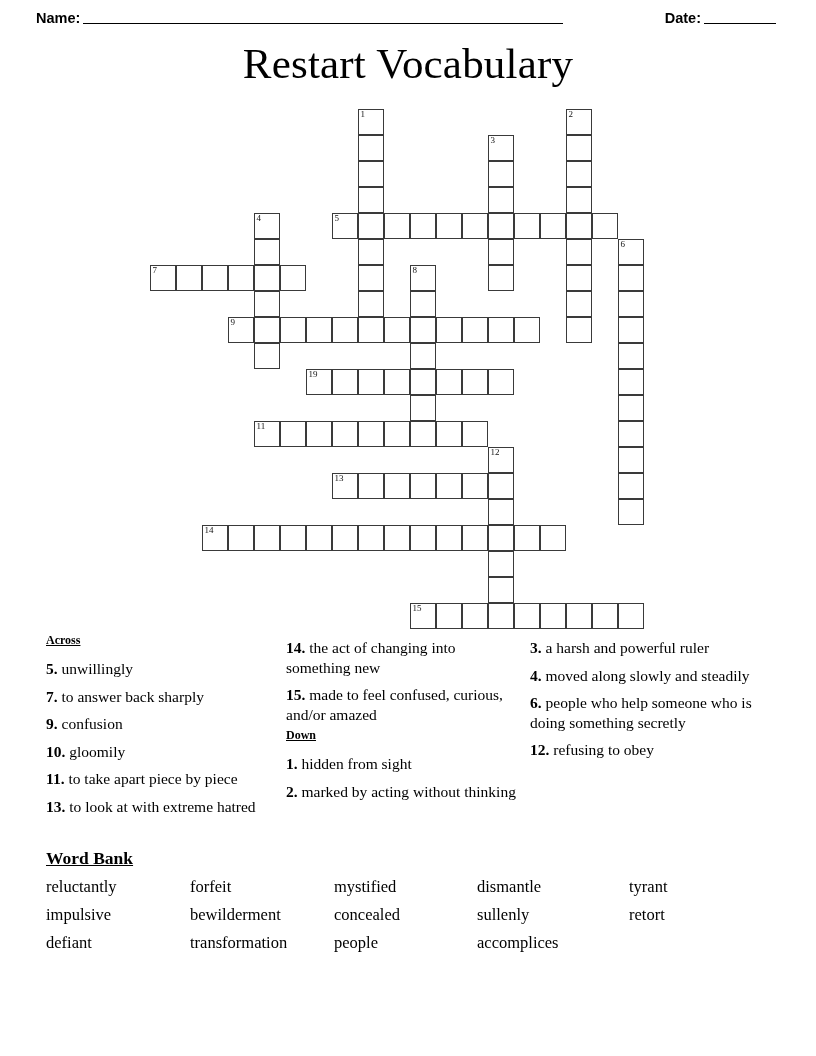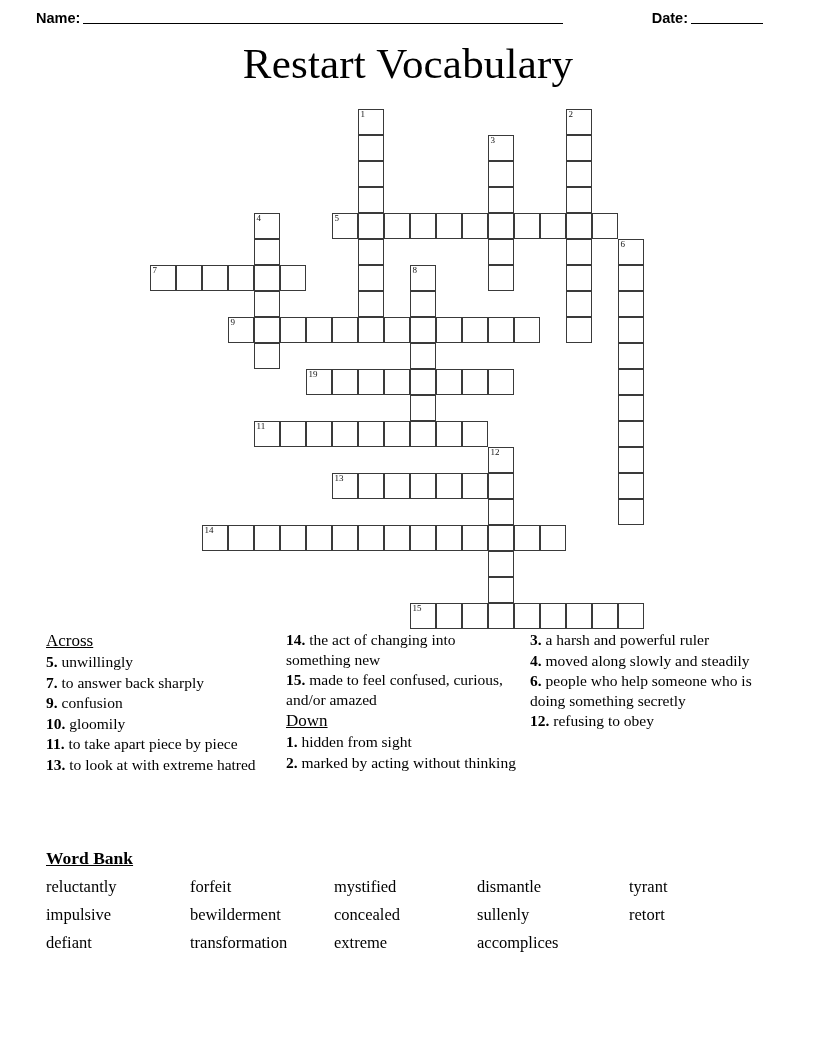--- a/index.html
+++ b/index.html
@@ -18,21 +18,21 @@
 
   
   .header-line {
     position: absolute;
     top: 0px;
     left: 0px;
     width: 816px;
     height: 26px;
     display: flex;
     align-items: flex-end;
-    padding: 0 53px 0 36px;
+    padding: 0 40px 0 36px;
     box-sizing: border-box;
     font-family: "Liberation Sans", sans-serif;
     font-size: 14.5px;
     font-weight: bold;
   }
   .hdr-label { white-space: pre; }
   .hdr-rule-long {
     flex: 0 0 480px;
     border-bottom: 1px solid #000;
     height: 13px;
@@ -98,30 +98,30 @@
     position: absolute;
     top: 0;
     font-size: 15.5px;
     line-height: 19.5px;
   }
   .clue-col.col1 { left: 0px;   width: 238px; }
   .clue-col.col2 { left: 240px; width: 235px; }
   .clue-col.col3 { left: 484px; width: 230px; }
 
   .clue-head {
-    font-weight: normal;
+    font-weight: bold;
     text-decoration: underline;
-    font-size: 17px;
+    font-size: 12px;
     line-height: 21px;
     display: block;
     margin-bottom: 1px;
   }
   .clue {
     display: block;
-    margin: 0 0 1px 0;
+    margin: 8px 0 1px 0;
     text-indent: 0;
   }
   .clue .cnum { font-weight: bold; }
 
   
   .wordbank {
     position: absolute;
     left: 46px;
     top: 846px;
     width: 724px;
@@ -345,16 +345,16 @@
     <span class="wb-word">mystified</span>
     <span class="wb-word">dismantle</span>
     <span class="wb-word">tyrant</span>
     <span class="wb-word">impulsive</span>
     <span class="wb-word">bewilderment</span>
     <span class="wb-word">concealed</span>
     <span class="wb-word">sullenly</span>
     <span class="wb-word">retort</span>
     <span class="wb-word">defiant</span>
     <span class="wb-word">transformation</span>
-    <span class="wb-word">extreme</span>
+    <span class="wb-word">people</span>
     <span class="wb-word">accomplices</span>
   </div>
 </div>
 
 </body></html>

